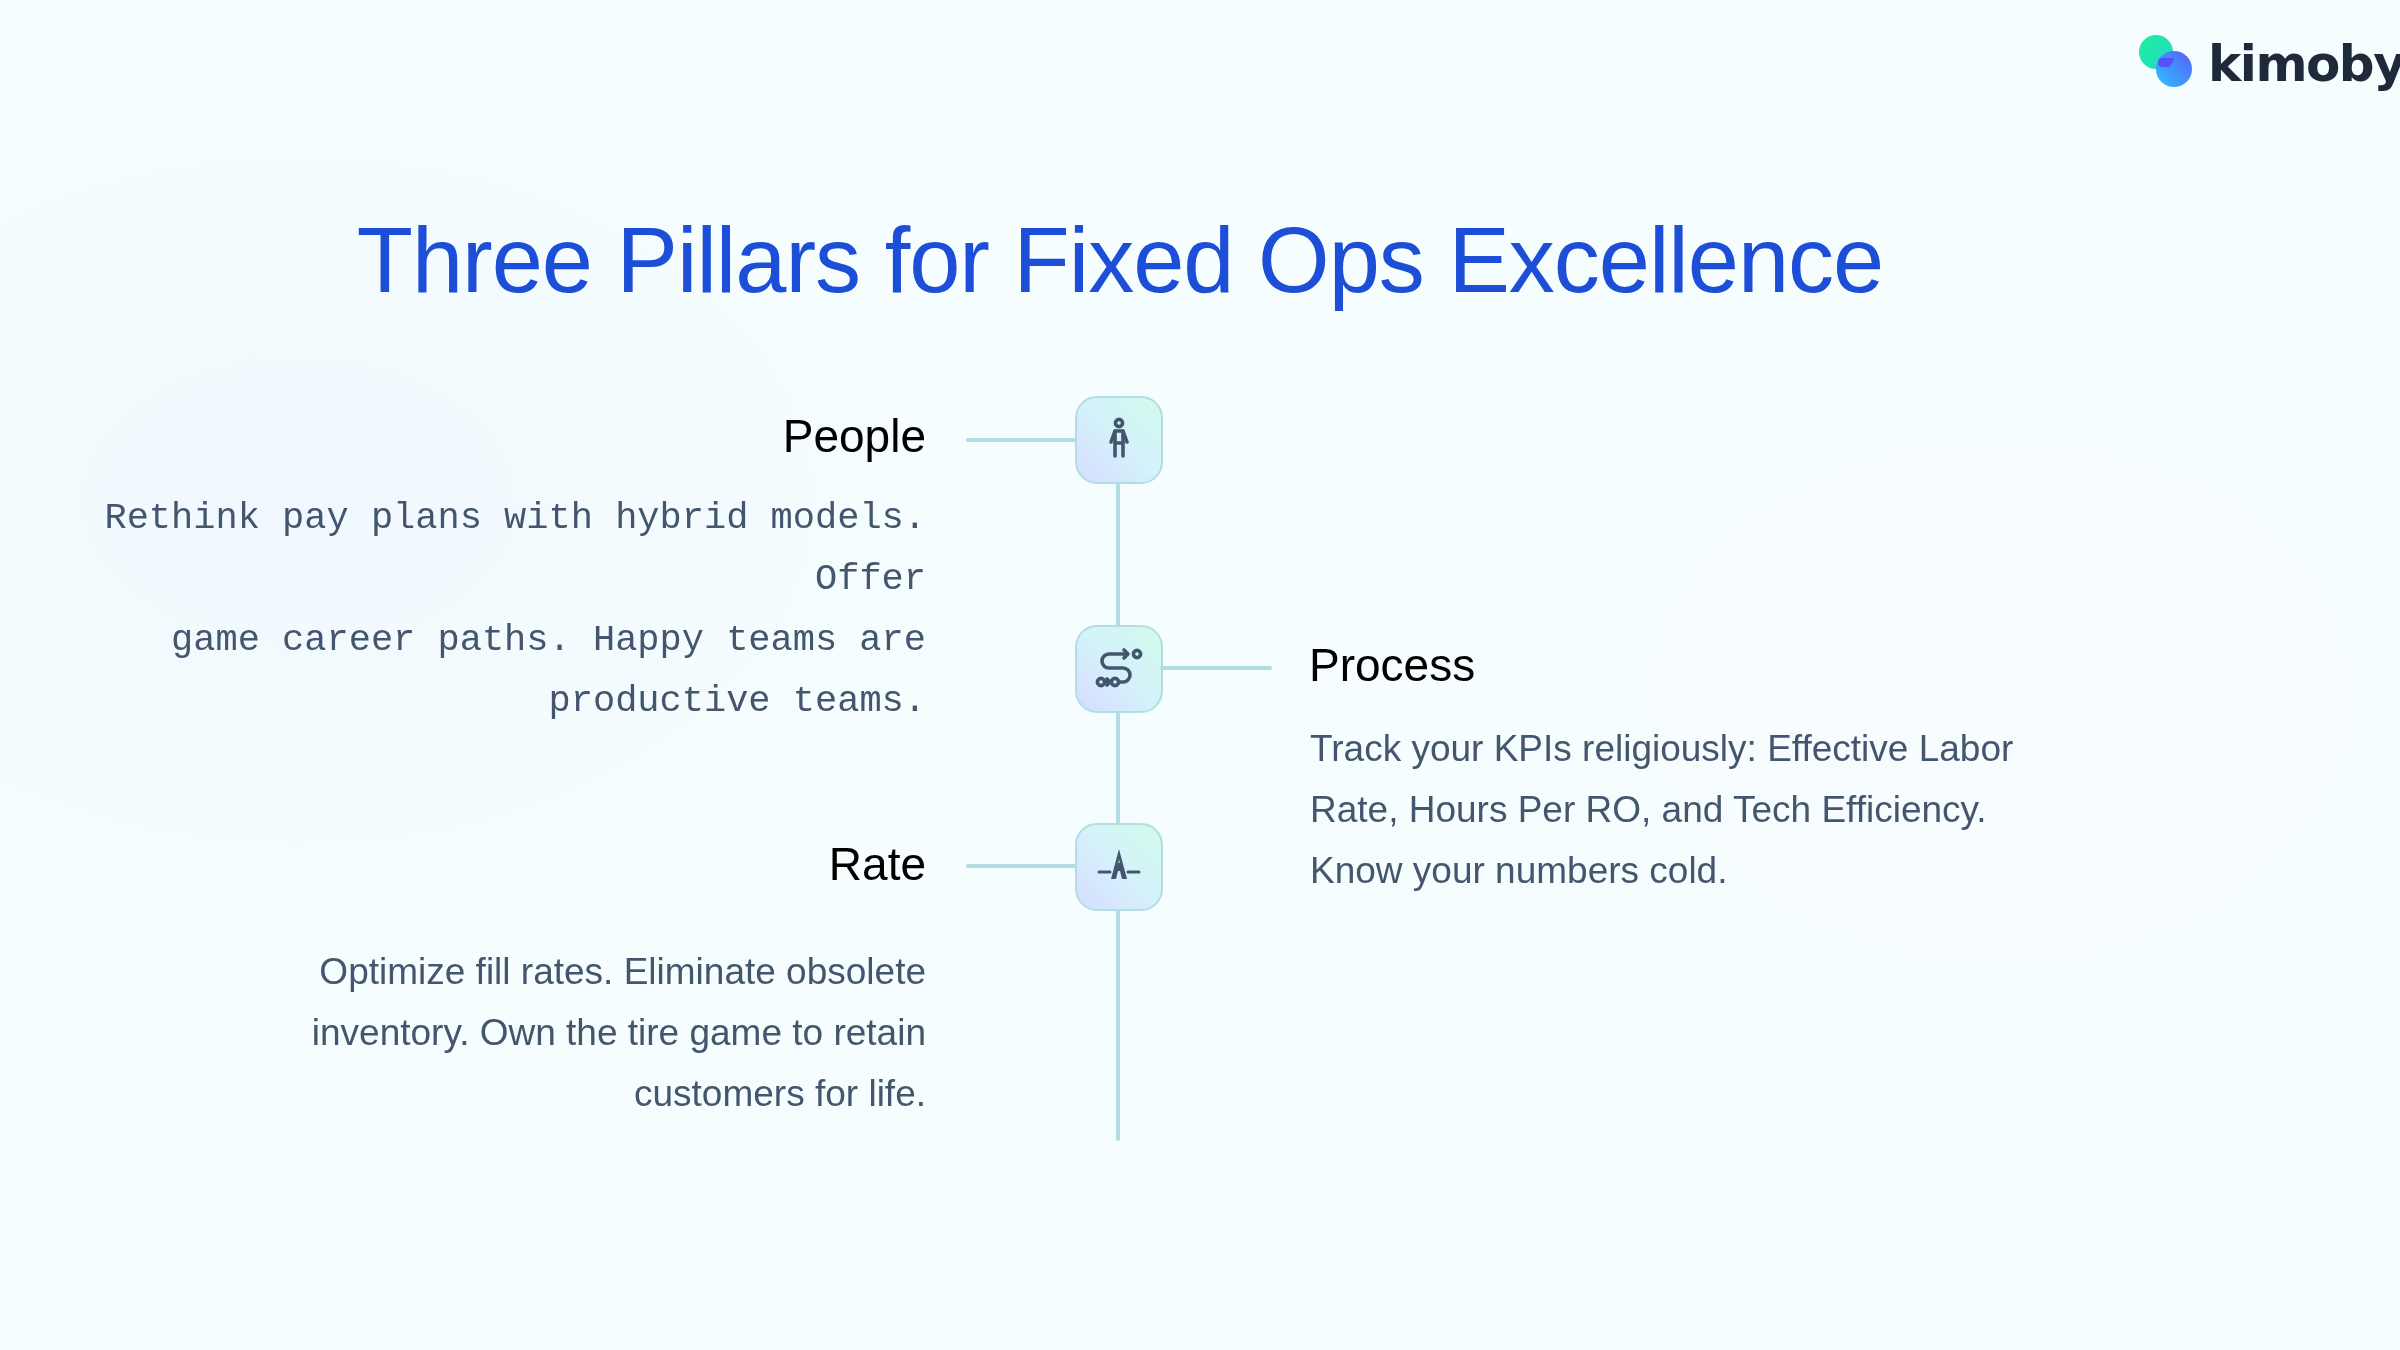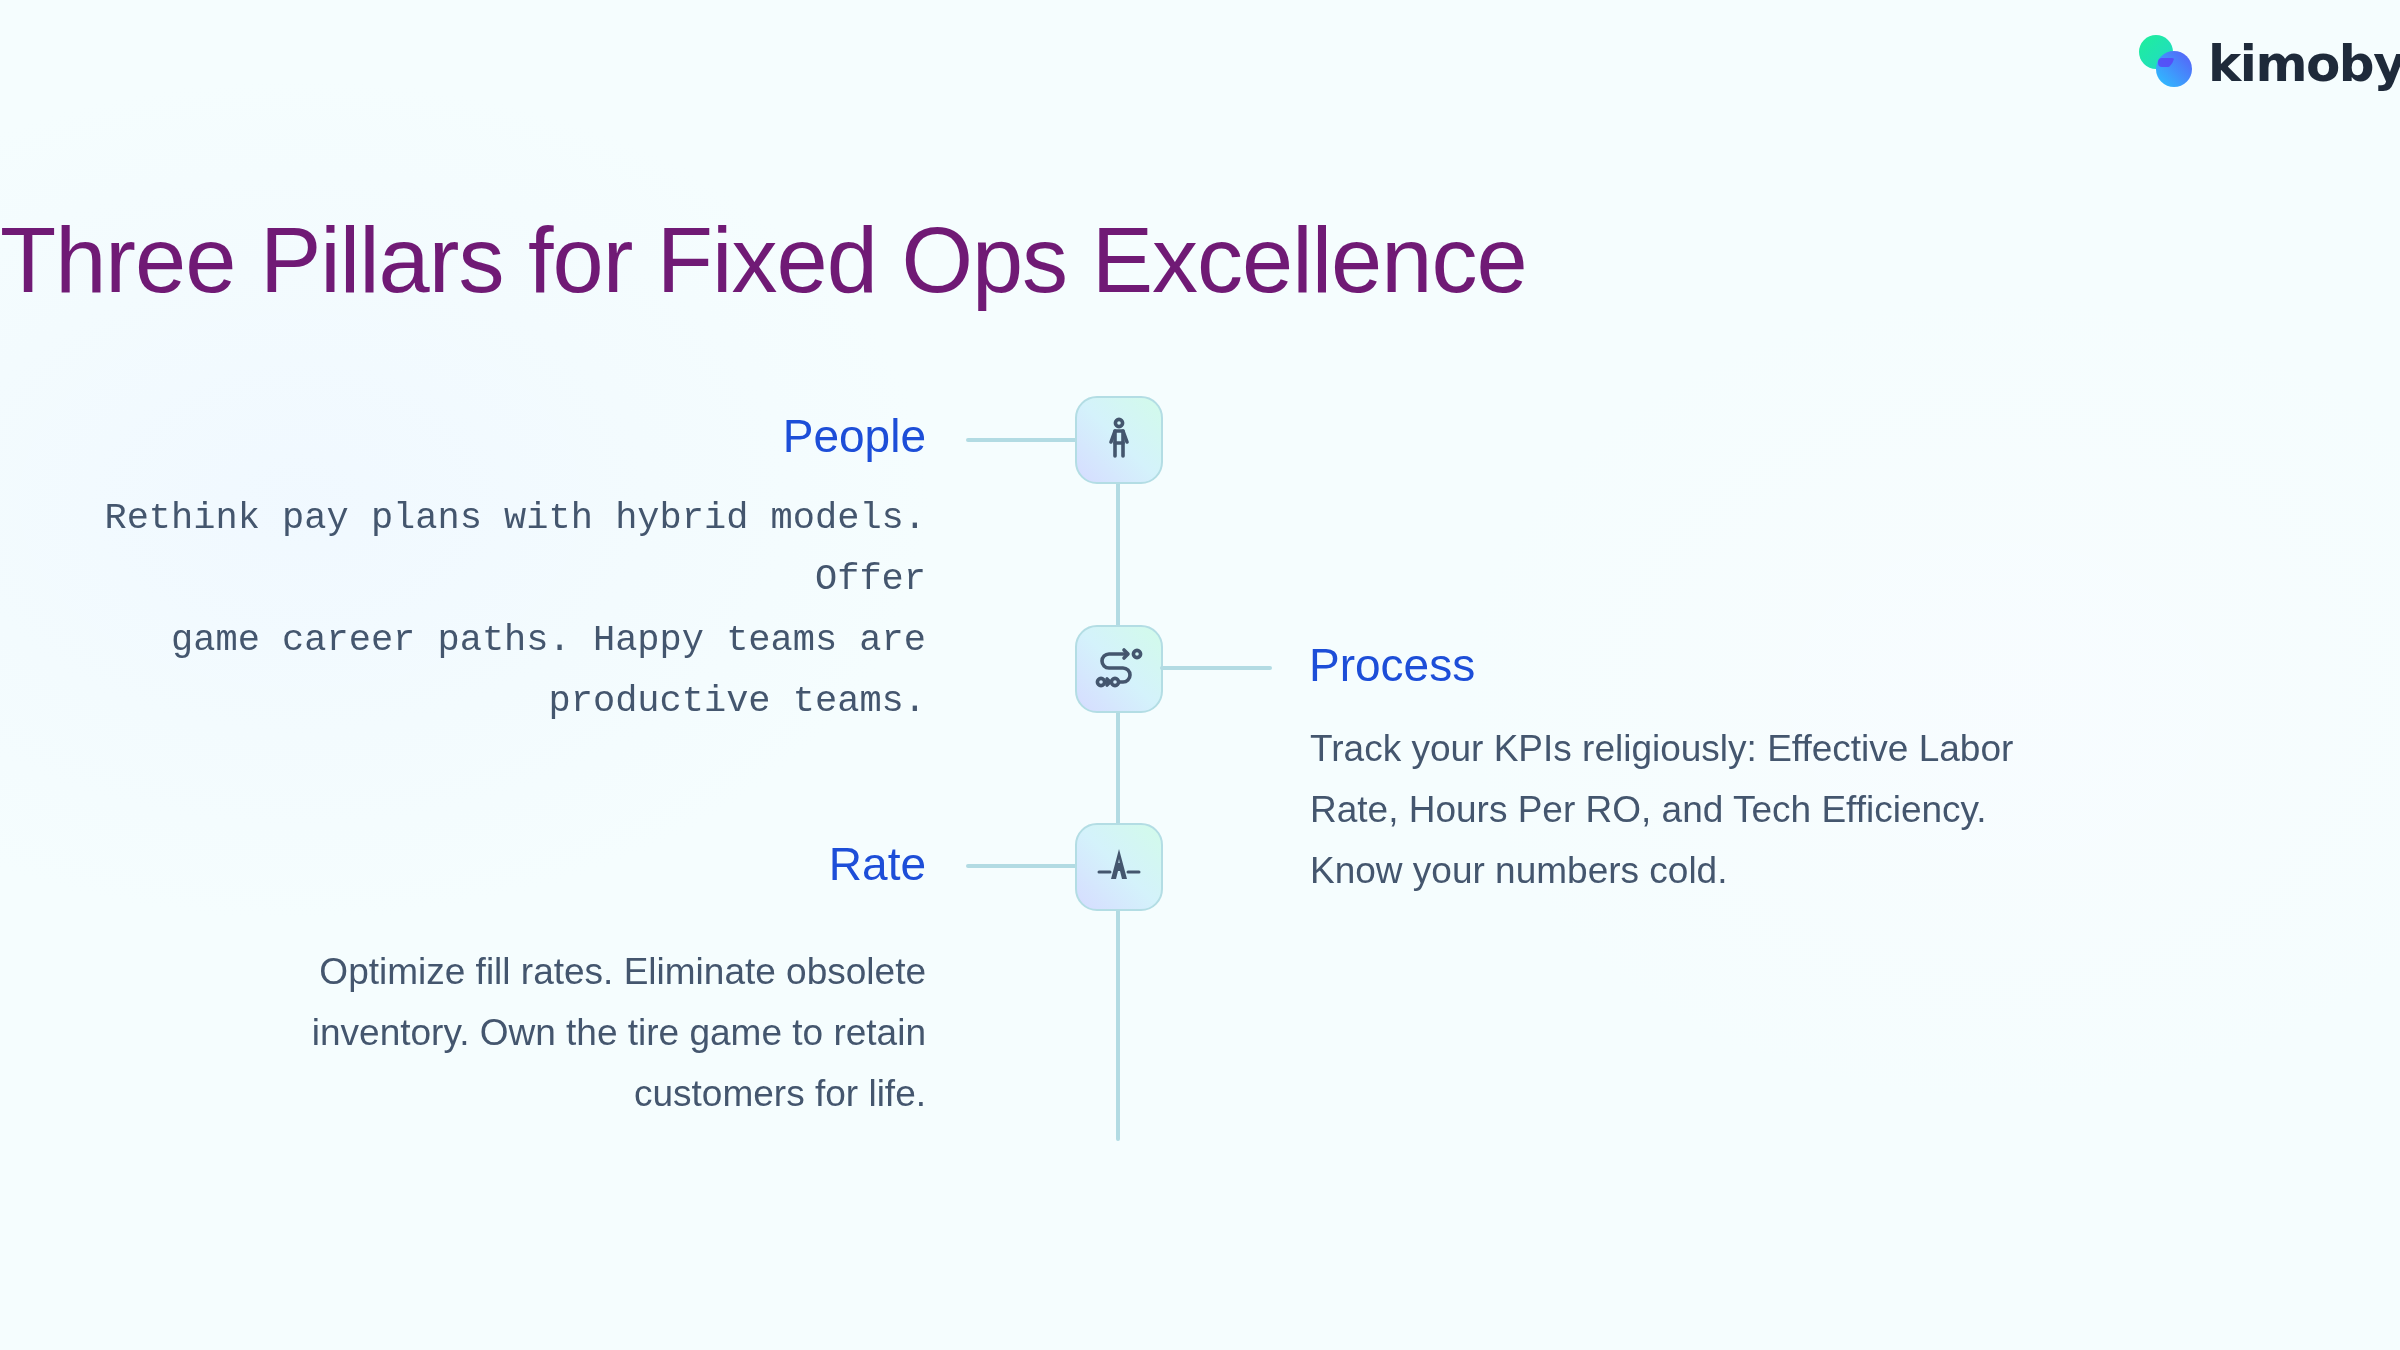--- a/index.html
+++ b/index.html
@@ -16,34 +16,34 @@
         radial-gradient(ellipse 800px 600px at 2000px 700px, rgba(248,252,255,0.8), rgba(245,253,254,0) 70%);
     }
     .logo { position:absolute; left:2136px; top:30px; height:60px; width:240px; }
     .logo-mark { position:absolute; left:0; top:4px; width:60px; height:60px; }
     .logo-text {
       position:absolute; left:72px; top:4px;
       font-family:"DejaVu Sans", sans-serif; font-weight:bold;
       font-size:50px; letter-spacing:-1.5px; color:#1e2a3a; line-height:60px;
     }
     .title {
-      position:absolute; left:0; width:2240px; top:200px; 
-      font-size:92px; font-weight:normal; color:#701a75; margin:0; line-height:120px;
+      position:absolute; left:0; width:2240px; top:200px; text-align:center;
+      font-size:92px; font-weight:normal; color:#1d4ed8; margin:0; line-height:120px;
       letter-spacing:-1px;
     }
     .vline { position:absolute; left:1116px; top:440px; width:4px; height:701px; background:#b2dbe3; border-radius:2px; }
     .hline { position:absolute; height:4px; background:#b2dbe3; border-radius:2px; }
     .node {
       position:absolute; width:84px; height:84px; border-radius:22px;
       border:2px solid #b3dde4;
       background:linear-gradient(45deg, #d6dcff 0%, #d4f2fb 50%, #d2fbea 100%);
       display:flex; align-items:center; justify-content:center;
     }
     .node svg { width:56px; height:56px; }
-    .heading { position:absolute; font-size:46px; line-height:56px; color:#1d4ed8; margin:0; font-weight:normal; }
+    .heading { position:absolute; font-size:46px; line-height:56px; color:#000000; margin:0; font-weight:normal; }
     .body-text { position:absolute; font-size:37px; line-height:61px; color:#44566e; margin:0; }
     .right-align { text-align:right; }
   </style>
 </head>
 <body>
 
 <div class="bg-glow"></div>
 
 <div class="logo">
   <svg class="logo-mark" viewBox="0 0 60 60">

